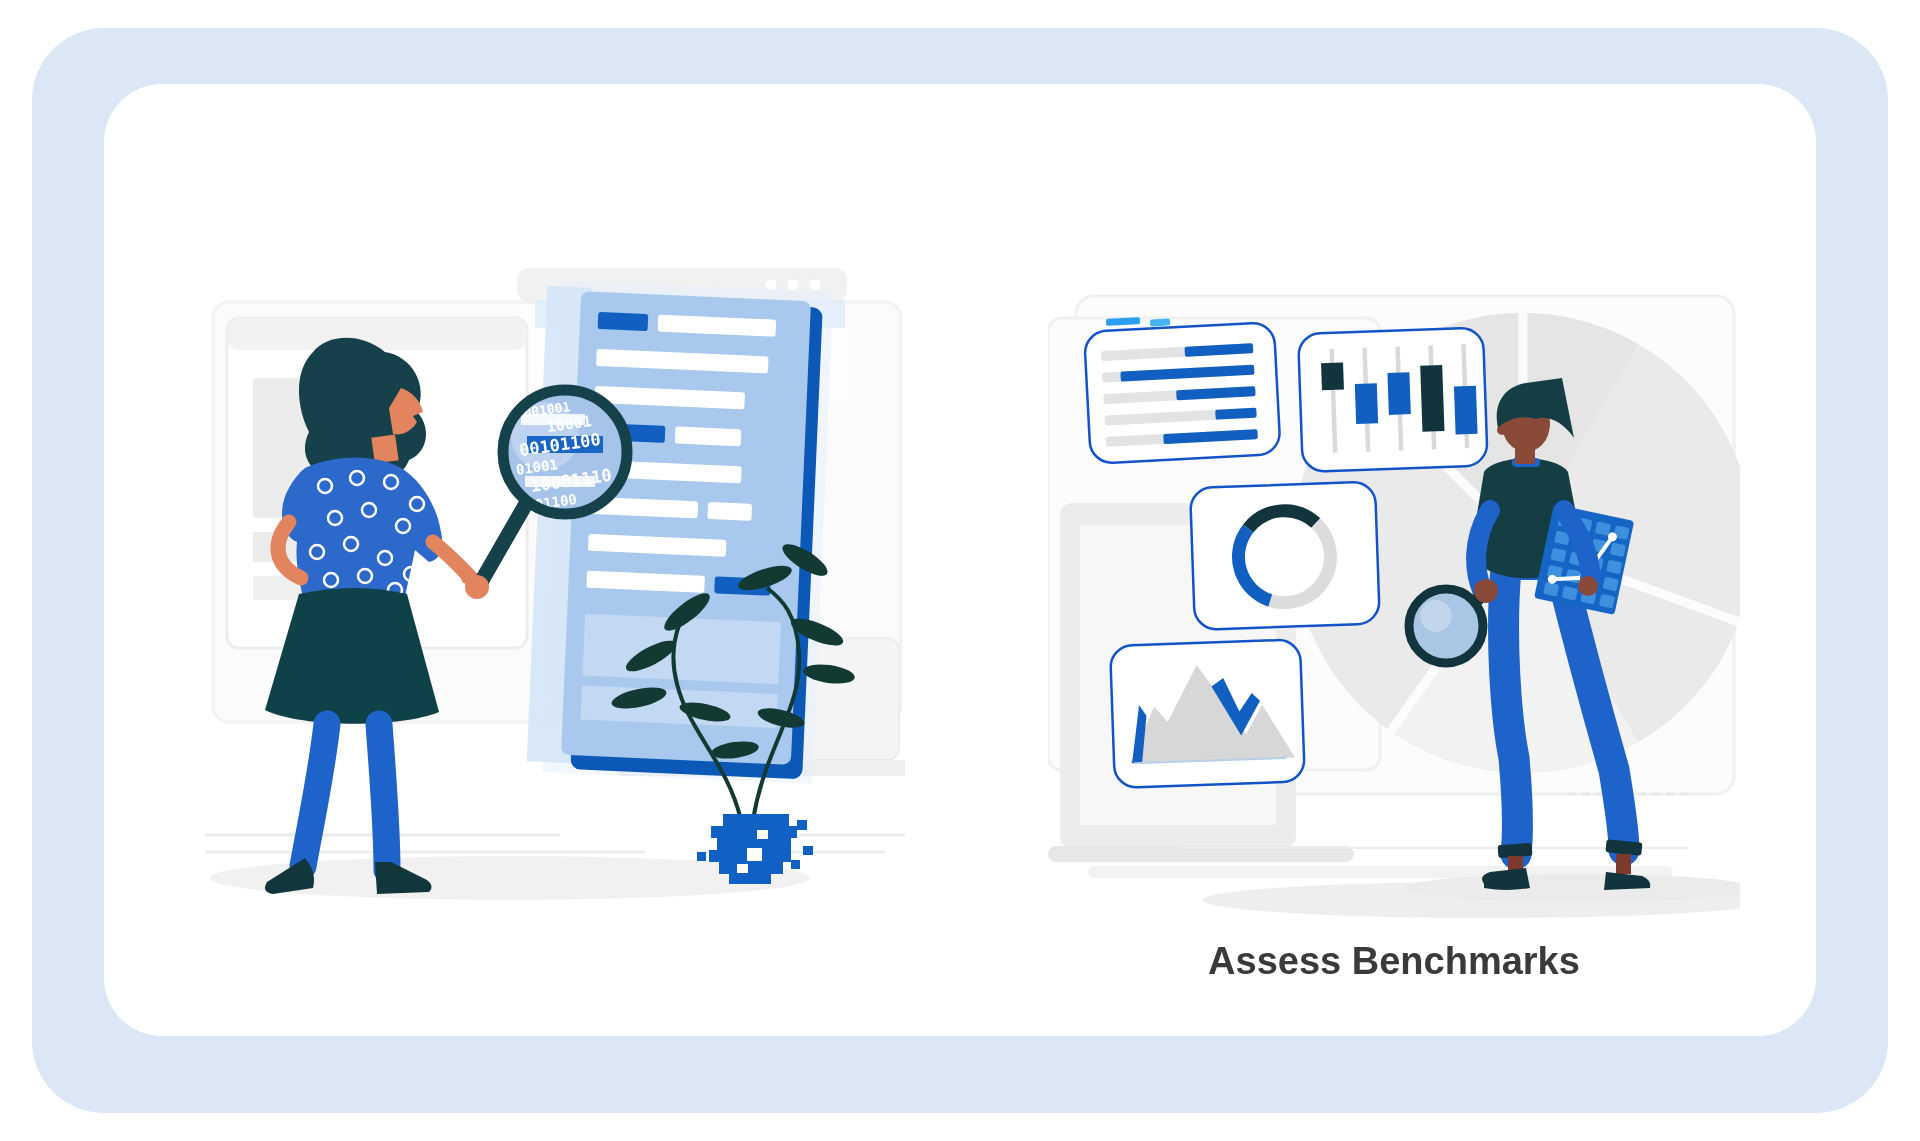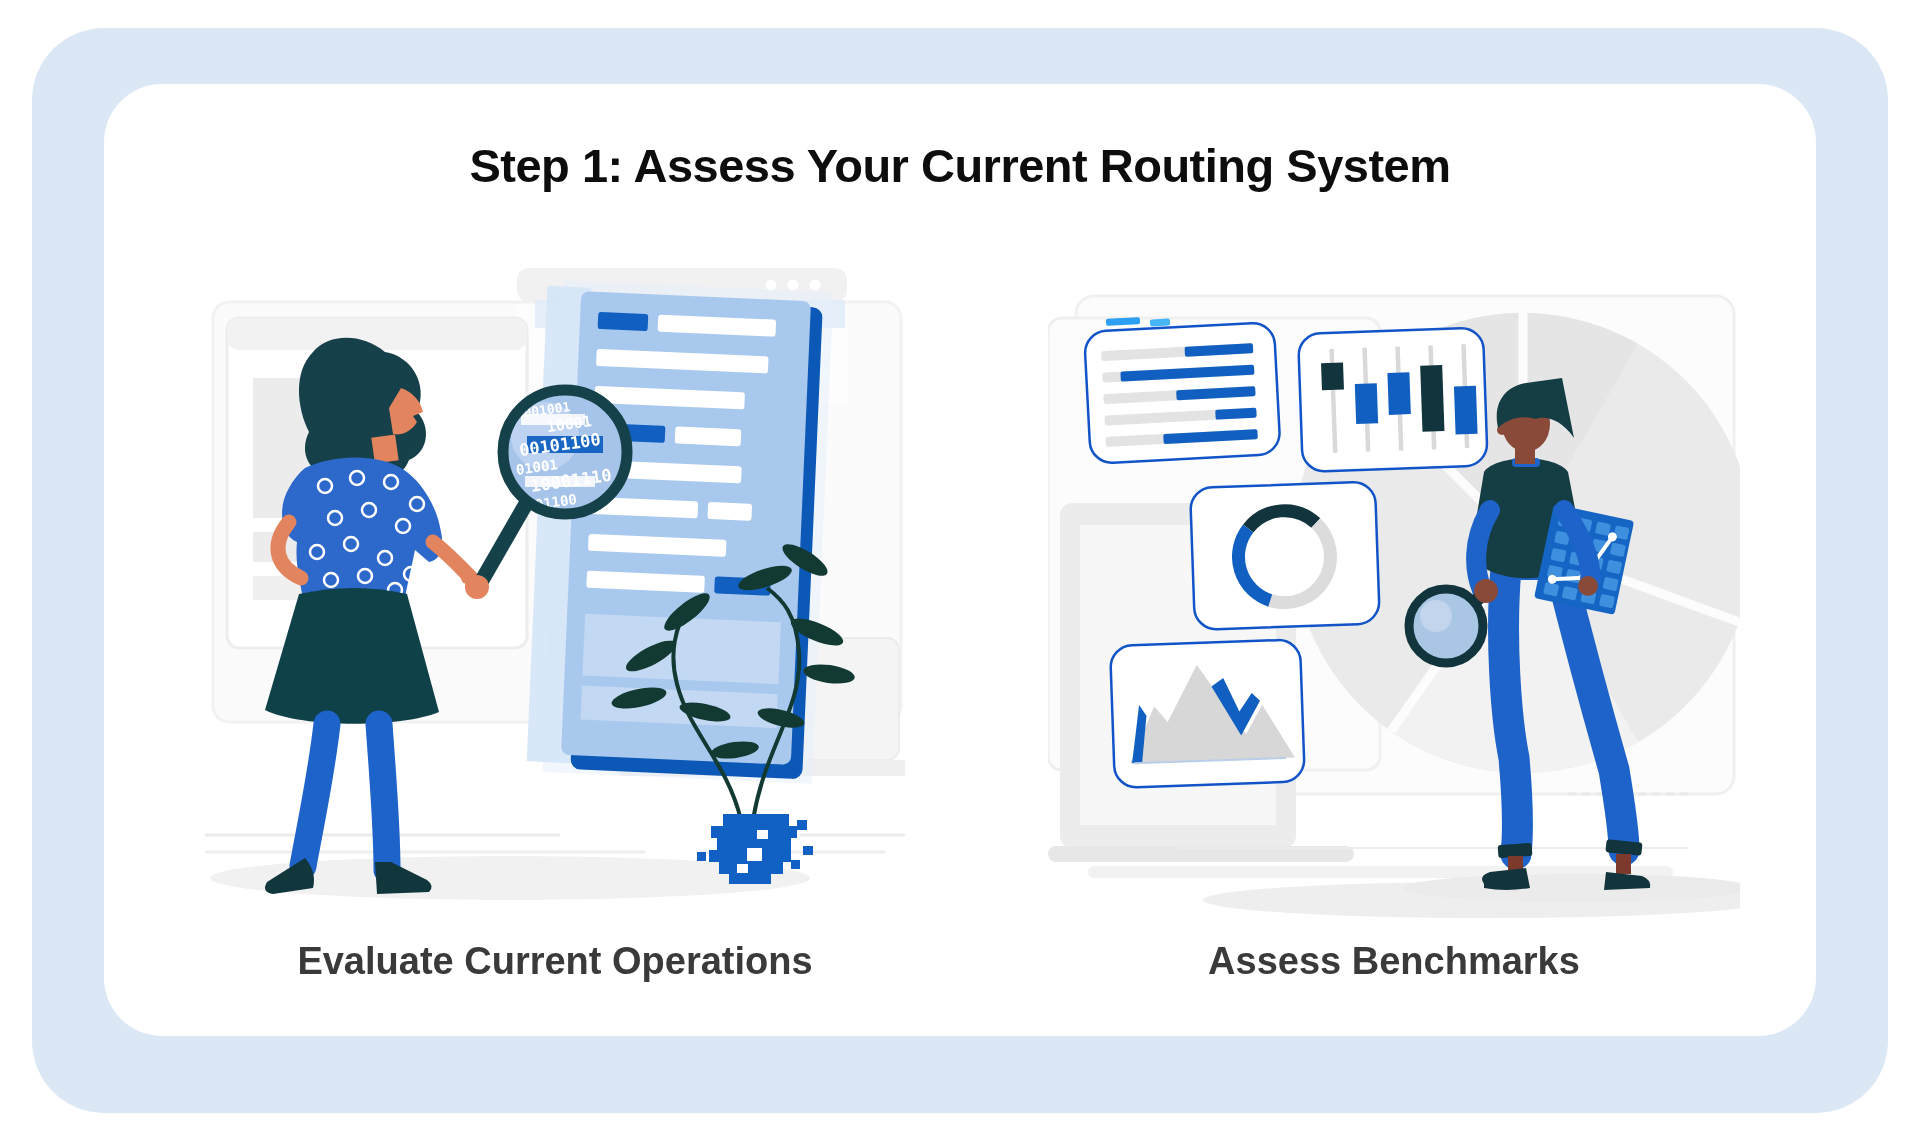--- a/index.html
+++ b/index.html
@@ -20,21 +20,20 @@
   .illus.right{left:1048px;top:288px;width:692px;height:648px;}
   svg{display:block;}
 </style>
 </head>
 <body>
 
 <div class="page">
   <div class="frame"></div>
   <div class="card"></div>
 
-  <div class="title">Step 1: Assess Your Current Routing System</div>
 
   <svg class="illus left" viewBox="0 0 700 660">
 
     <g>
       <rect x="8" y="42" width="688" height="420" rx="16" fill="#fbfbfb" stroke="#f2f2f2" stroke-width="3"></rect>
       <g>
         <rect x="312" y="8" width="330" height="34" rx="12" fill="#f1f1f1"></rect>
         <circle cx="566" cy="25" r="5.5" fill="#ffffff"></circle>
         <circle cx="588" cy="25" r="5.5" fill="#ffffff"></circle>
         <circle cx="610" cy="25" r="5.5" fill="#ffffff"></circle>
@@ -316,15 +315,14 @@
       <circle cx="540" cy="298" r="10" fill="#8a4a3a"></circle>
       <g>
         <line x1="424" y1="316" x2="436" y2="306" stroke="#12343c" stroke-width="13" stroke-linecap="round"></line>
         <circle cx="438" cy="303" r="12" fill="#8a4a3a"></circle>
         <circle cx="398" cy="338" r="37" fill="#a9c6e4" stroke="#12343c" stroke-width="9"></circle>
         <circle cx="388" cy="328" r="16" fill="#cddcf0" opacity="0.7"></circle>
       </g>
     </g>
   </svg>
 
-  <div class="caption left">Evaluate Current Operations</div>
   <div class="caption right">Assess Benchmarks</div>
 </div>
 
 </body></html>

